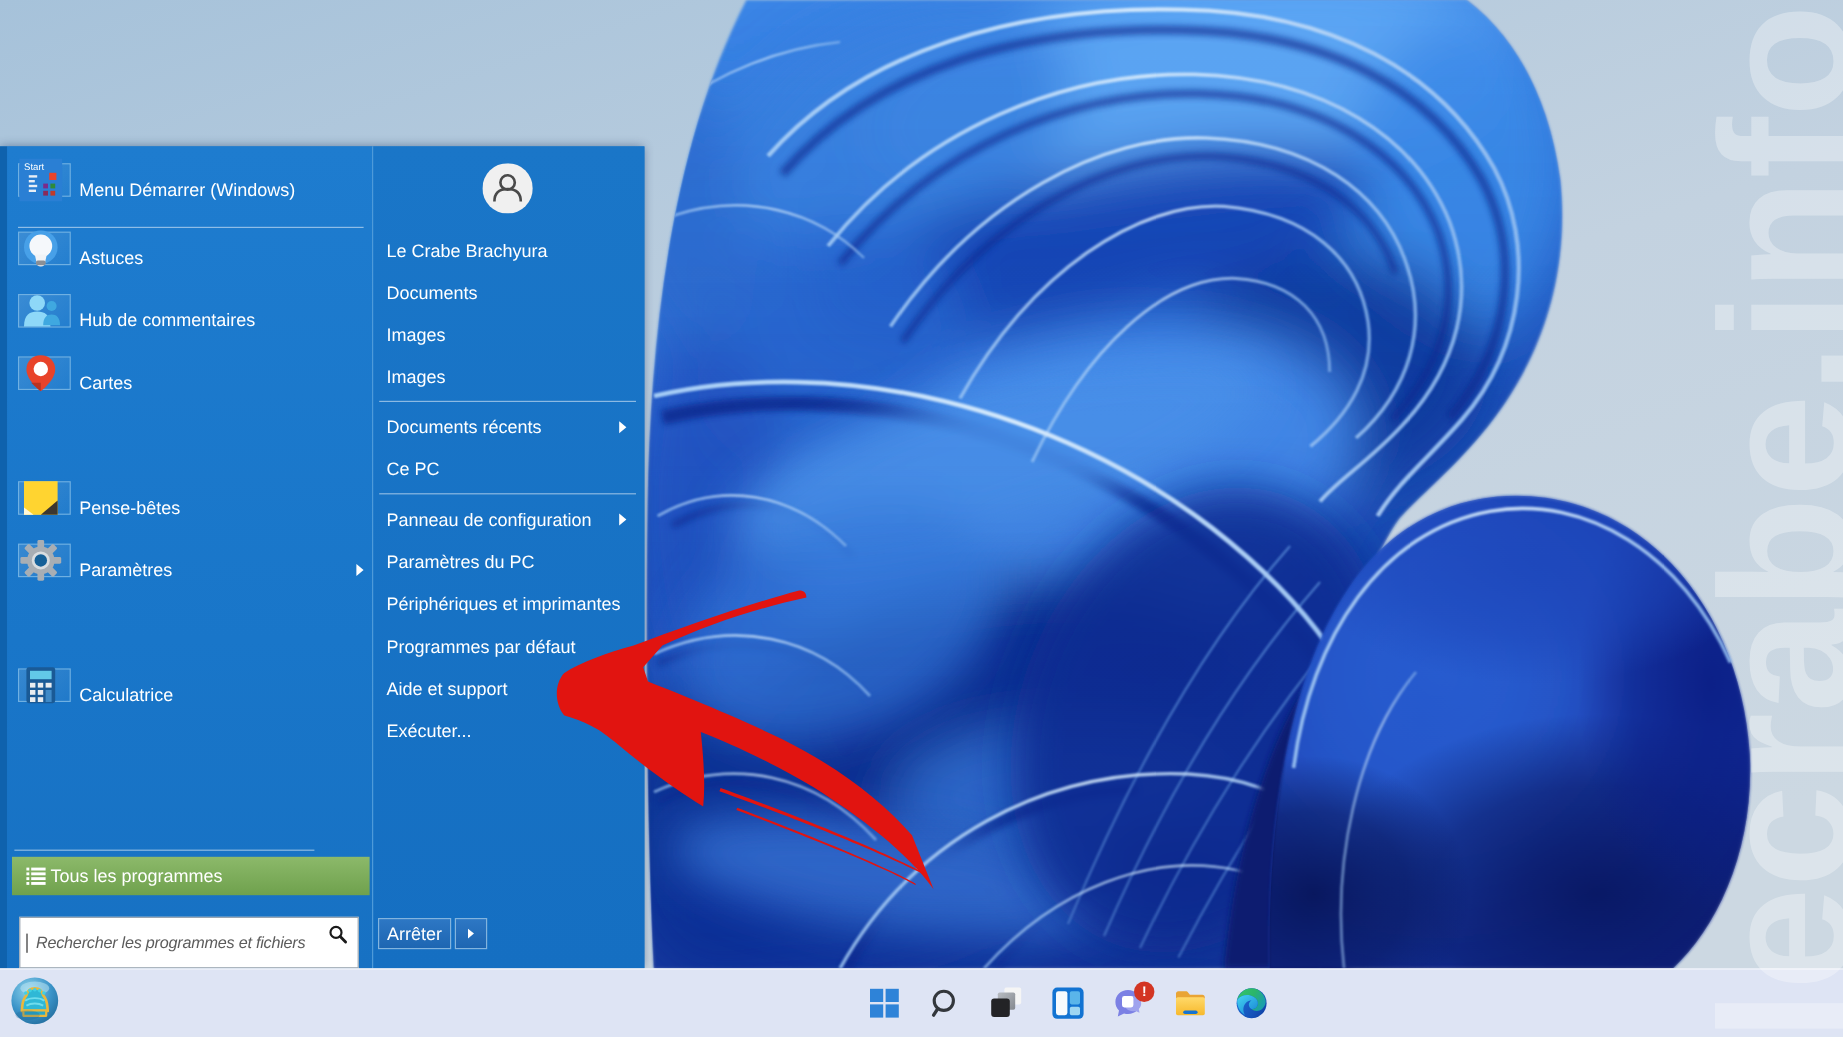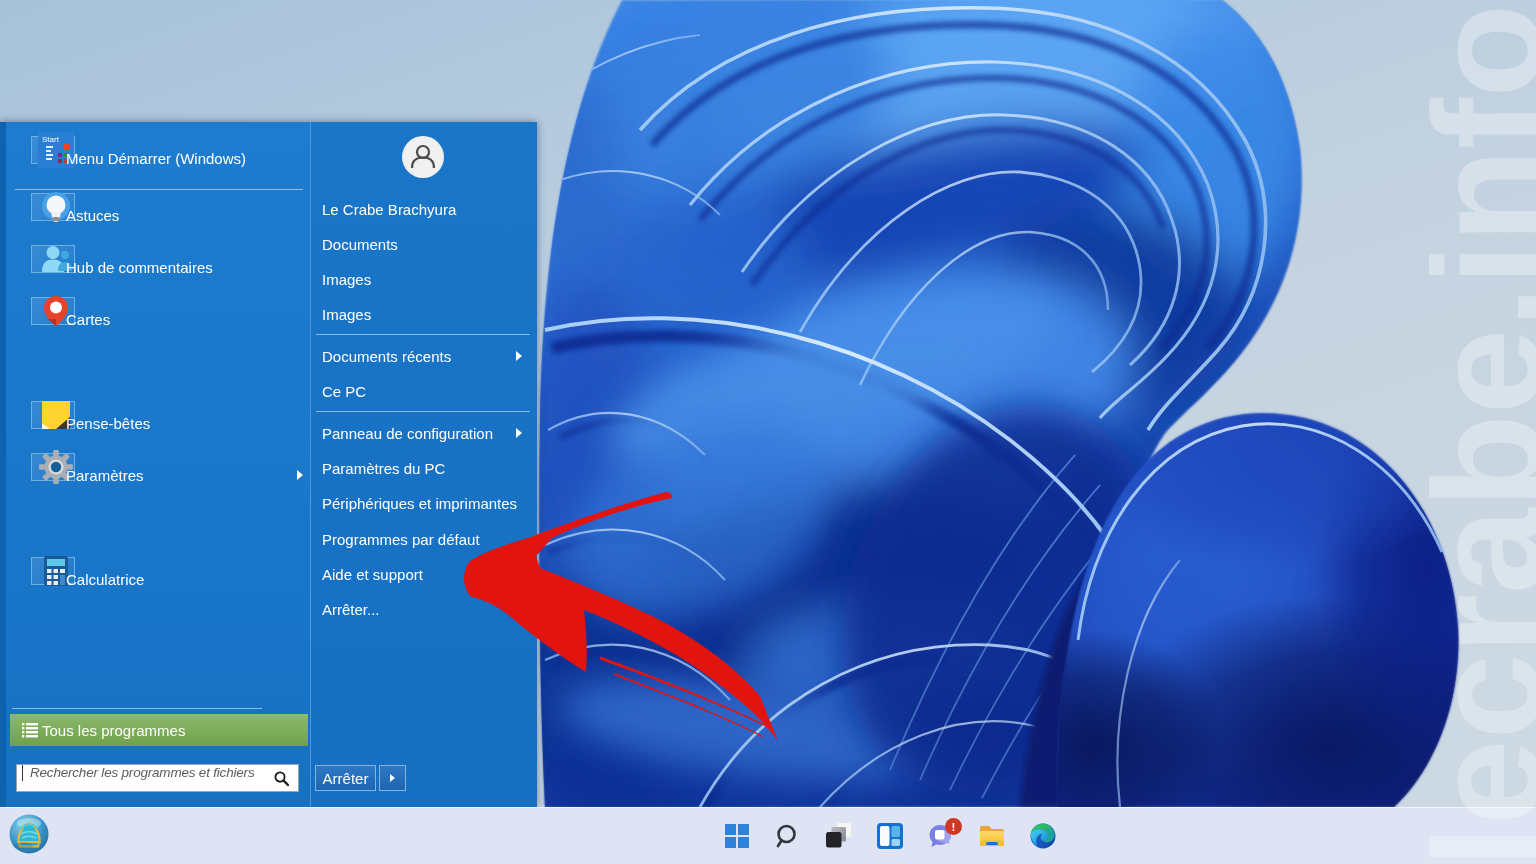--- a/index.html
+++ b/index.html
@@ -9,35 +9,35 @@
   #wm{position:absolute;left:0;top:0;z-index:9;pointer-events:none;}
   #menu{position:absolute;left:0px;top:122px;width:537px;height:685px;
         background:#1a77ca;z-index:5;box-shadow:0 0 8px rgba(0,30,80,0.45);}
   #menuedge{position:absolute;left:0;top:0;width:6px;height:100%;background:#0f62ad;}
   #leftpane{position:absolute;left:6px;top:0;width:304px;height:100%;
         background:linear-gradient(180deg,#1e7ccf 0%,#1976c9 60%,#1771c3 100%);}
   #rightpane{position:absolute;left:310px;top:0;width:227px;height:100%;
         background:linear-gradient(180deg,#1a76c8 0%,#156fc2 100%);
         border-left:1px solid #4e9ad9;box-sizing:border-box;}
   .lrow{position:absolute;left:9px;width:289px;height:44px;}
-  .tile{position:absolute;left:16px;top:0;width:44px;height:28px;box-sizing:border-box;
+  .tile{position:absolute;left:0;top:0;width:44px;height:28px;box-sizing:border-box;
         background:linear-gradient(135deg,rgba(255,255,255,0.13),rgba(255,255,255,0.03));
-        border:1px solid #6fb0e2;display:flex;align-items:center;justify-content:flex-end;}
+        border:1px solid #6fb0e2;display:flex;align-items:center;justify-content:flex-start;}
   .ltxt{position:absolute;left:51px;top:0;height:44px;display:flex;align-items:center;
         color:#ffffff;font-size:15px;white-space:nowrap;}
   .sep{position:absolute;height:1px;background:rgba(255,255,255,0.5);}
   .rrow{position:absolute;left:322px;height:22px;display:flex;align-items:center;
         color:#fff;font-size:15px;white-space:nowrap;}
   .subarr{position:absolute;width:0;height:0;border-top:5px solid transparent;
         border-bottom:5px solid transparent;border-left:6px solid #fff;}
   #greenbar{position:absolute;left:4px;top:592px;width:298px;height:32px;
         background:linear-gradient(180deg,#8cb96a,#6fa14d);display:flex;align-items:center;}
   #greenbar span{color:#fff;font-size:15px;margin-left:32px;}
-  #searchbox{position:absolute;left:10px;top:642px;width:283px;height:28px;background:#fff;
-        border:1px solid #98a4b0;box-sizing:border-box;display:flex;align-items:flex-start;}
+  #searchbox{position:absolute;left:10px;top:642px;width:283px;height:43px;background:#fff;
+        border:1px solid #98a4b0;box-sizing:border-box;display:flex;align-items:center;}
   #searchbox .ph{font-style:italic;color:#5c5c5c;font-size:13.5px;margin-left:7px;letter-spacing:-0.2px;}
   #caret{width:1px;height:16px;background:#333;margin-left:5px;}
   .btn{position:absolute;background:linear-gradient(180deg,#2d77c4,#1e66b2);
        border:1px solid #82b4de;box-sizing:border-box;color:#fff;font-size:15px;
        display:flex;align-items:center;justify-content:center;}
   #taskbar{position:absolute;left:0;top:807px;width:1536px;height:57px;
         background:#dee4f4;z-index:6;}
   #taskbar::before{content:"";position:absolute;left:0;top:0;width:100%;height:1px;
         background:#f2f5fb;}
   .tbi{position:absolute;top:822px;z-index:7;}
@@ -326,21 +326,21 @@
 <div class="rrow" style="top:181px">Images</div>
 <div class="rrow" style="top:223px">Documents récents</div>
 <div class="subarr" style="left:516px;top:229px"></div>
 <div class="rrow" style="top:258px">Ce PC</div>
 <div class="rrow" style="top:300px">Panneau de configuration</div>
 <div class="subarr" style="left:516px;top:306px"></div>
 <div class="rrow" style="top:335px">Paramètres du PC</div>
 <div class="rrow" style="top:370px">Périphériques et imprimantes</div>
 <div class="rrow" style="top:406px">Programmes par défaut</div>
 <div class="rrow" style="top:441px">Aide et support</div>
-<div class="rrow" style="top:476px">Arrêter...</div>
+<div class="rrow" style="top:476px">Exécuter...</div>
 <div class="sep" style="left:316px;top:212px;width:214px"></div>
 <div class="sep" style="left:316px;top:289px;width:214px"></div>
   <div class="avatar"><svg width="42" height="42" viewBox="0 0 42 42">
         <circle cx="21" cy="21" r="21" fill="#f0f0f0"></circle>
         <circle cx="21" cy="16" r="6" fill="none" stroke="#4a4a4a" stroke-width="2.2"></circle>
         <path d="M10,32 C10,24.5 14,21.5 21,21.5 C28,21.5 32,24.5 32,32" fill="none" stroke="#4a4a4a" stroke-width="2.2"></path>
       </svg></div>
   <div class="btn" style="left:315px;top:643px;width:61px;height:26px">Arrêter</div>
   <div class="btn" style="left:379px;top:643px;width:27px;height:26px">
     <div style="width:0;height:0;border-top:4px solid transparent;border-bottom:4px solid transparent;border-left:5px solid #fff"></div>

